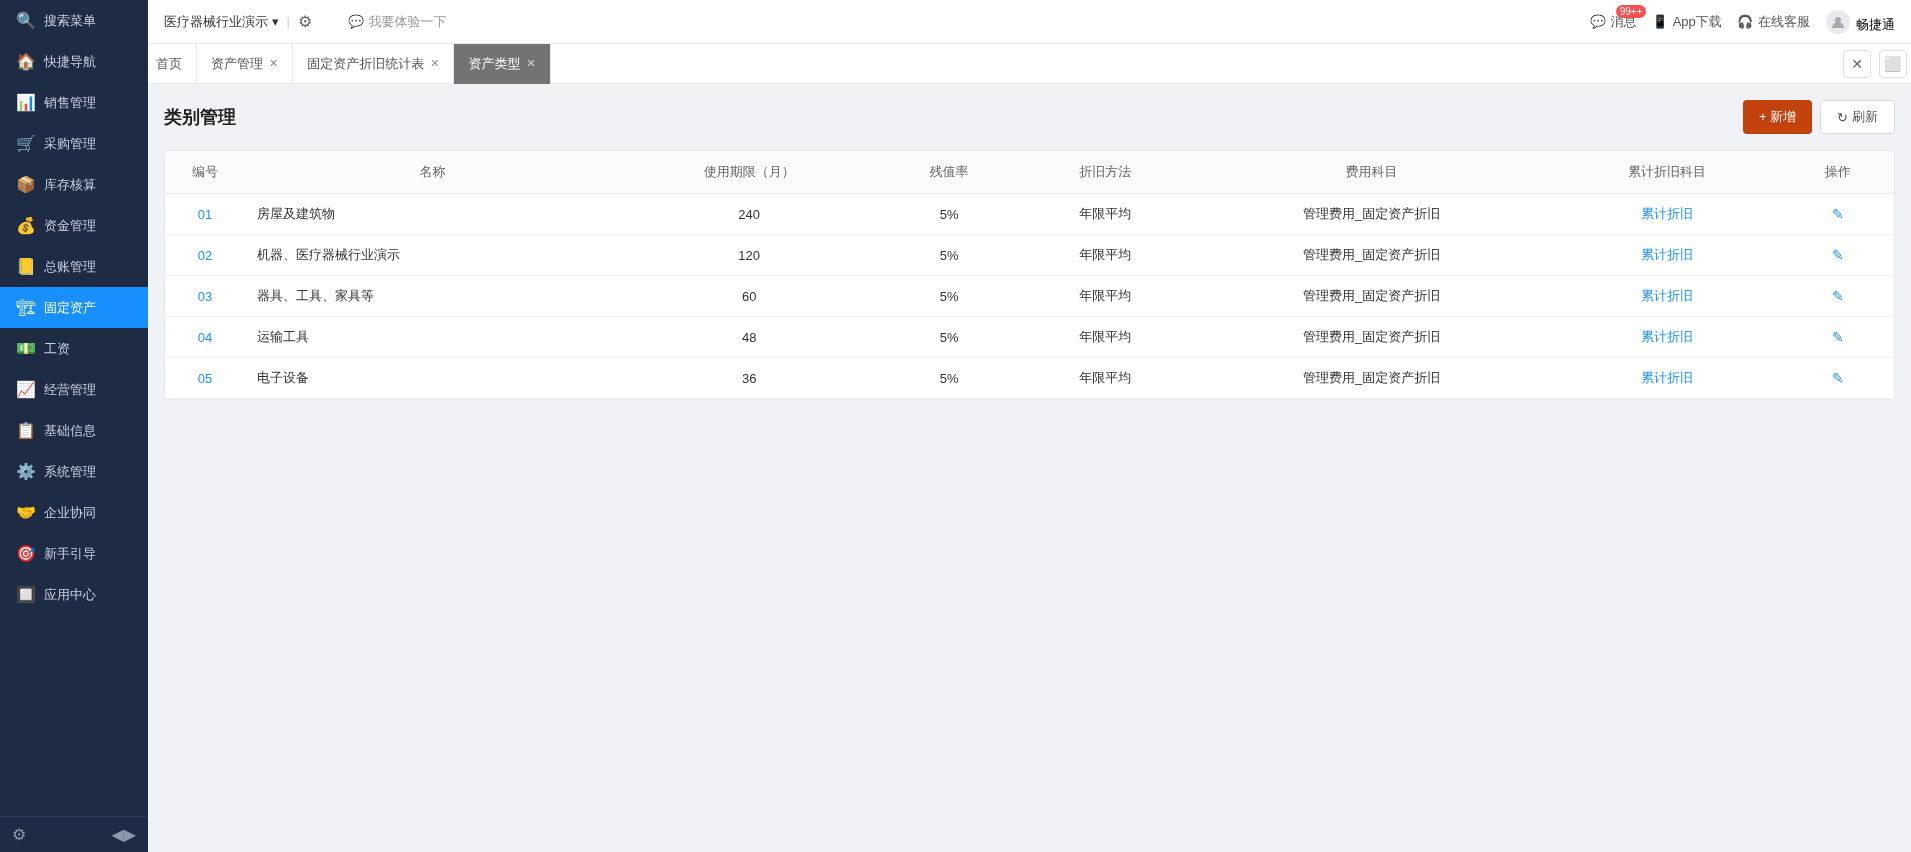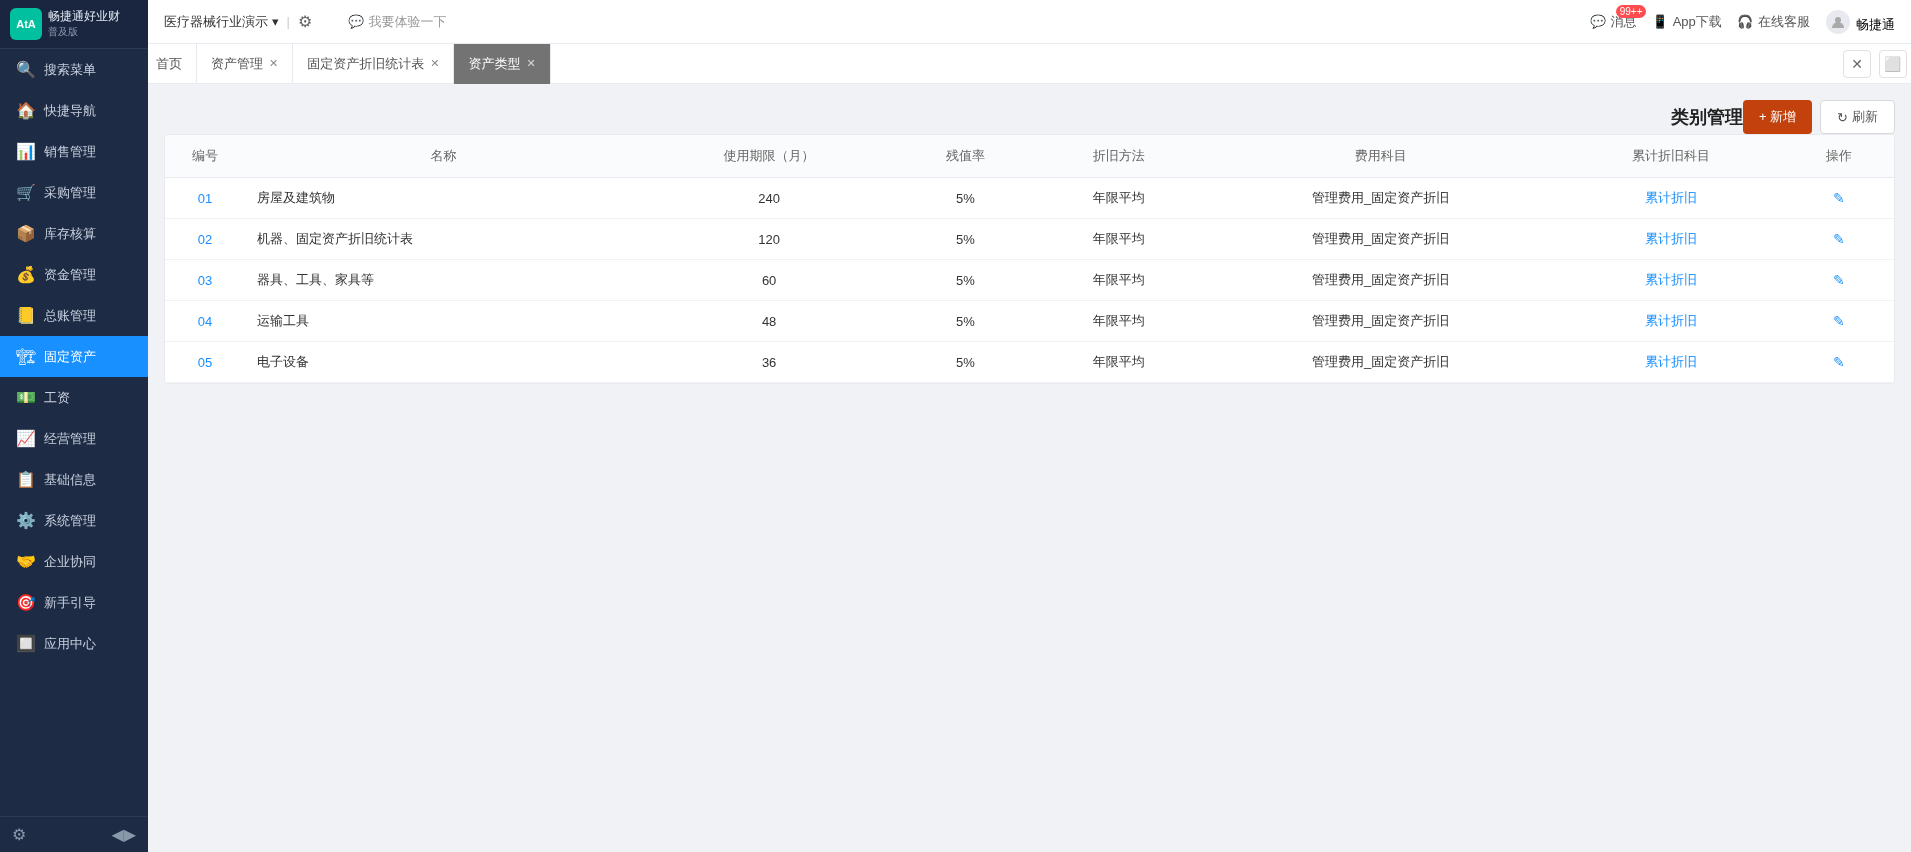--- a/index.html
+++ b/index.html
@@ -120,21 +120,21 @@
       border-right: 1px solid #e8eaf0;
     }
     .tab:first-child { padding-left: 4px; }
     .tab.active { background: #737373; color: white; }
     .tab-close { font-size: 11px; color: inherit; opacity: 0.7; cursor: pointer; }
     .tabbar-right { margin-left: auto; display: flex; align-items: center; gap: 8px; }
     .tabbar-btn { width: 28px; height: 28px; display: flex; align-items: center; justify-content: center; cursor: pointer; color: #666; border: 1px solid #e0e0e0; border-radius: 4px; font-size: 14px; }
 
     
     .content { flex: 1; padding: 16px; overflow: auto; }
-    .page-header { display: flex; align-items: center; justify-content: flex-end; }
+    .page-header { display: flex; align-items: center; justify-content: space-between; margin-bottom: 16px; }
     .page-title { font-size: 18px; font-weight: 600; color: #222; }
     .header-actions { display: flex; gap: 8px; }
     .btn-primary {
       background: #c2410c;
       color: white;
       border: none;
       padding: 7px 16px;
       border-radius: 4px;
       cursor: pointer;
       font-size: 13px;
@@ -177,29 +177,20 @@
     }
     td:first-child { color: #1890ff; }
     td.name-cell { text-align: left; color: #333; }
     .edit-icon { cursor: pointer; color: #1890ff; font-size: 14px; }
     .cumul-depr { color: #1890ff; cursor: pointer; }
   </style>
 </head>
 <body>
 
 <div class="sidebar">
-  <div class="sidebar-logo">
-    <div class="logo-icon">
-      <span>AtA</span>
-    </div>
-    <div>
-      <div class="logo-text">畅捷通好业财</div>
-      <div class="logo-badge">普及版</div>
-    </div>
-  </div>
 
   <div style="position:relative; width:6px; align-self:flex-end; margin-right:0;">
   </div>
 
   <div class="sidebar-nav">
 
     <div class="nav-item">
       <span class="nav-icon">🔍</span>
       <span>搜索菜单</span>
     </div>
@@ -365,21 +356,21 @@
       <td class="name-cell">房屋及建筑物</td>
       <td>240</td>
       <td>5%</td>
       <td>年限平均</td>
       <td>管理费用_固定资产折旧</td>
       <td class="cumul-depr">累计折旧</td>
       <td><span class="edit-icon">✎</span></td>
     </tr>
             <tr>
       <td style="color:#1890ff;">02</td>
-      <td class="name-cell">机器、固定资产折旧统计表</td>
+      <td class="name-cell">机器、医疗器械行业演示</td>
       <td>120</td>
       <td>5%</td>
       <td>年限平均</td>
       <td>管理费用_固定资产折旧</td>
       <td class="cumul-depr">累计折旧</td>
       <td><span class="edit-icon">✎</span></td>
     </tr>
             <tr>
       <td style="color:#1890ff;">03</td>
       <td class="name-cell">器具、工具、家具等</td>

